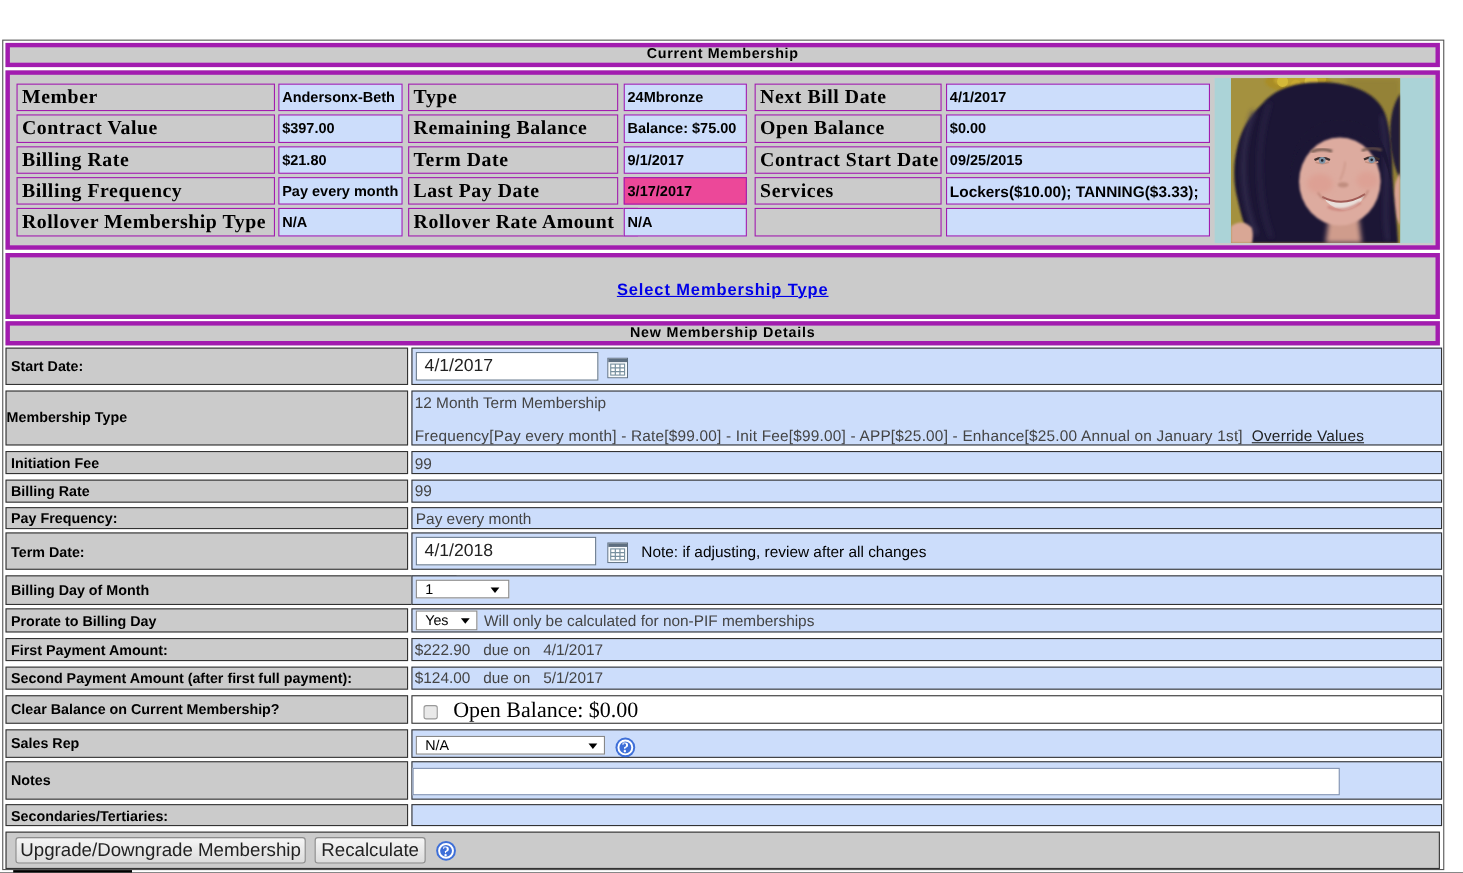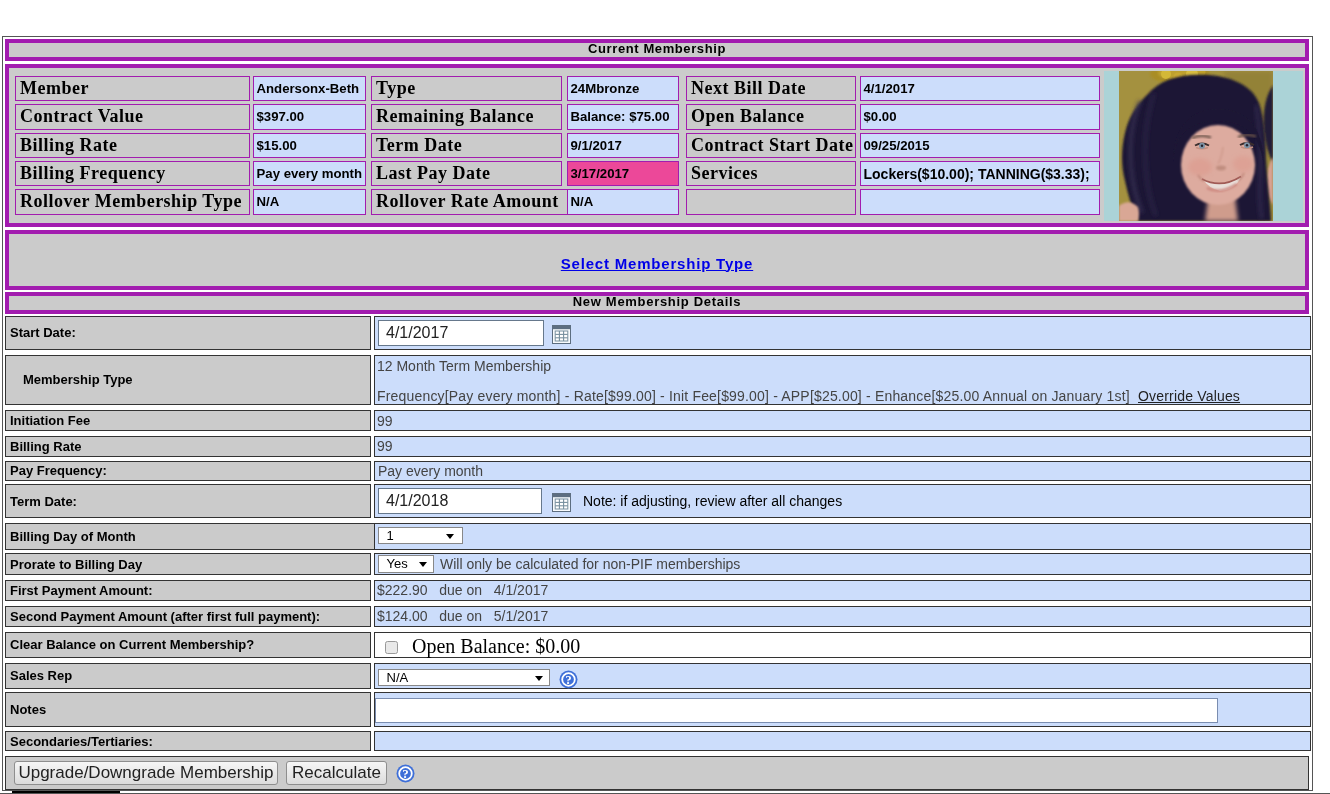--- a/index.html
+++ b/index.html
@@ -58,21 +58,21 @@
 <div class="cell vc" style="left:686px;top:104.3px;width:170px;height:25.4px;border-width:1.5px;">
     <span class="slabel" style="padding-left:4px;">Open Balance</span>
   </div>
 <div class="cell vc" style="left:860px;top:104.3px;width:240px;height:25.4px;border-width:1.5px;background:#ccddfb;">
     <span class="bval" style="padding-left:2.5px;">$0.00</span>
   </div>
 <div class="cell vc" style="left:15px;top:132.6px;width:235px;height:25.4px;border-width:1.5px;">
     <span class="slabel" style="padding-left:4px;">Billing Rate</span>
   </div>
 <div class="cell vc" style="left:253px;top:132.6px;width:113px;height:25.4px;border-width:1.5px;background:#ccddfb;">
-    <span class="bval" style="padding-left:2.5px;">$15.00</span>
+    <span class="bval" style="padding-left:2.5px;">$21.80</span>
   </div>
 <div class="cell vc" style="left:371px;top:132.6px;width:191px;height:25.4px;border-width:1.5px;">
     <span class="slabel" style="padding-left:4px;">Term Date</span>
   </div>
 <div class="cell vc" style="left:567px;top:132.6px;width:112px;height:25.4px;border-width:1.5px;background:#ccddfb;">
     <span class="bval" style="padding-left:2.5px;">9/1/2017</span>
   </div>
 <div class="cell vc" style="left:686px;top:132.6px;width:170px;height:25.4px;border-width:1.5px;">
     <span class="slabel" style="padding-left:4px;">Contract Start Date</span>
   </div>
@@ -176,21 +176,21 @@
     <div style="text-align:center;margin-top:21px;"><span style="color:#0000e8;font-weight:bold;font-size:15px;letter-spacing:0.8px;text-decoration:underline;">Select Membership Type</span></div>
   </div>
 <div class="cell vc" style="left:5px;top:291.5px;width:1304px;height:22.5px;justify-content:center;">
     <span style="font-weight:bold;font-size:13px;letter-spacing:0.7px;position:relative;top:-1px;">New Membership Details</span>
   </div>
 <div class="fcell glabel vc" style="left:5px;top:315.5px;width:366px;height:34.5px;">
     <span class="flabel" style="padding-left:4px;">Start Date:</span>
   </div>
 <div class="fcell" style="left:374px;top:315.5px;width:937px;height:34.5px;background:#ccddfb;"></div>
 <div class="fcell glabel vc" style="left:5px;top:354.5px;width:366px;height:50.5px;">
-    <span class="flabel" style="padding-left:17px;">Membership Type</span>
+    <span class="flabel" style="padding-left:0;">Membership Type</span>
   </div>
 <div class="fcell" style="left:374px;top:354.5px;width:937px;height:50.5px;background:#ccddfb;"></div>
 <div class="fcell glabel vc" style="left:5px;top:409.5px;width:366px;height:21.5px;">
     <span class="flabel" style="padding-left:4px;">Initiation Fee</span>
   </div>
 <div class="fcell" style="left:374px;top:409.5px;width:937px;height:21.5px;background:#ccddfb;"></div>
 <div class="fcell glabel vc" style="left:5px;top:435.5px;width:366px;height:21px;">
     <span class="flabel" style="padding-left:4px;">Billing Rate</span>
   </div>
 <div class="fcell" style="left:374px;top:435.5px;width:937px;height:21px;background:#ccddfb;"></div>

